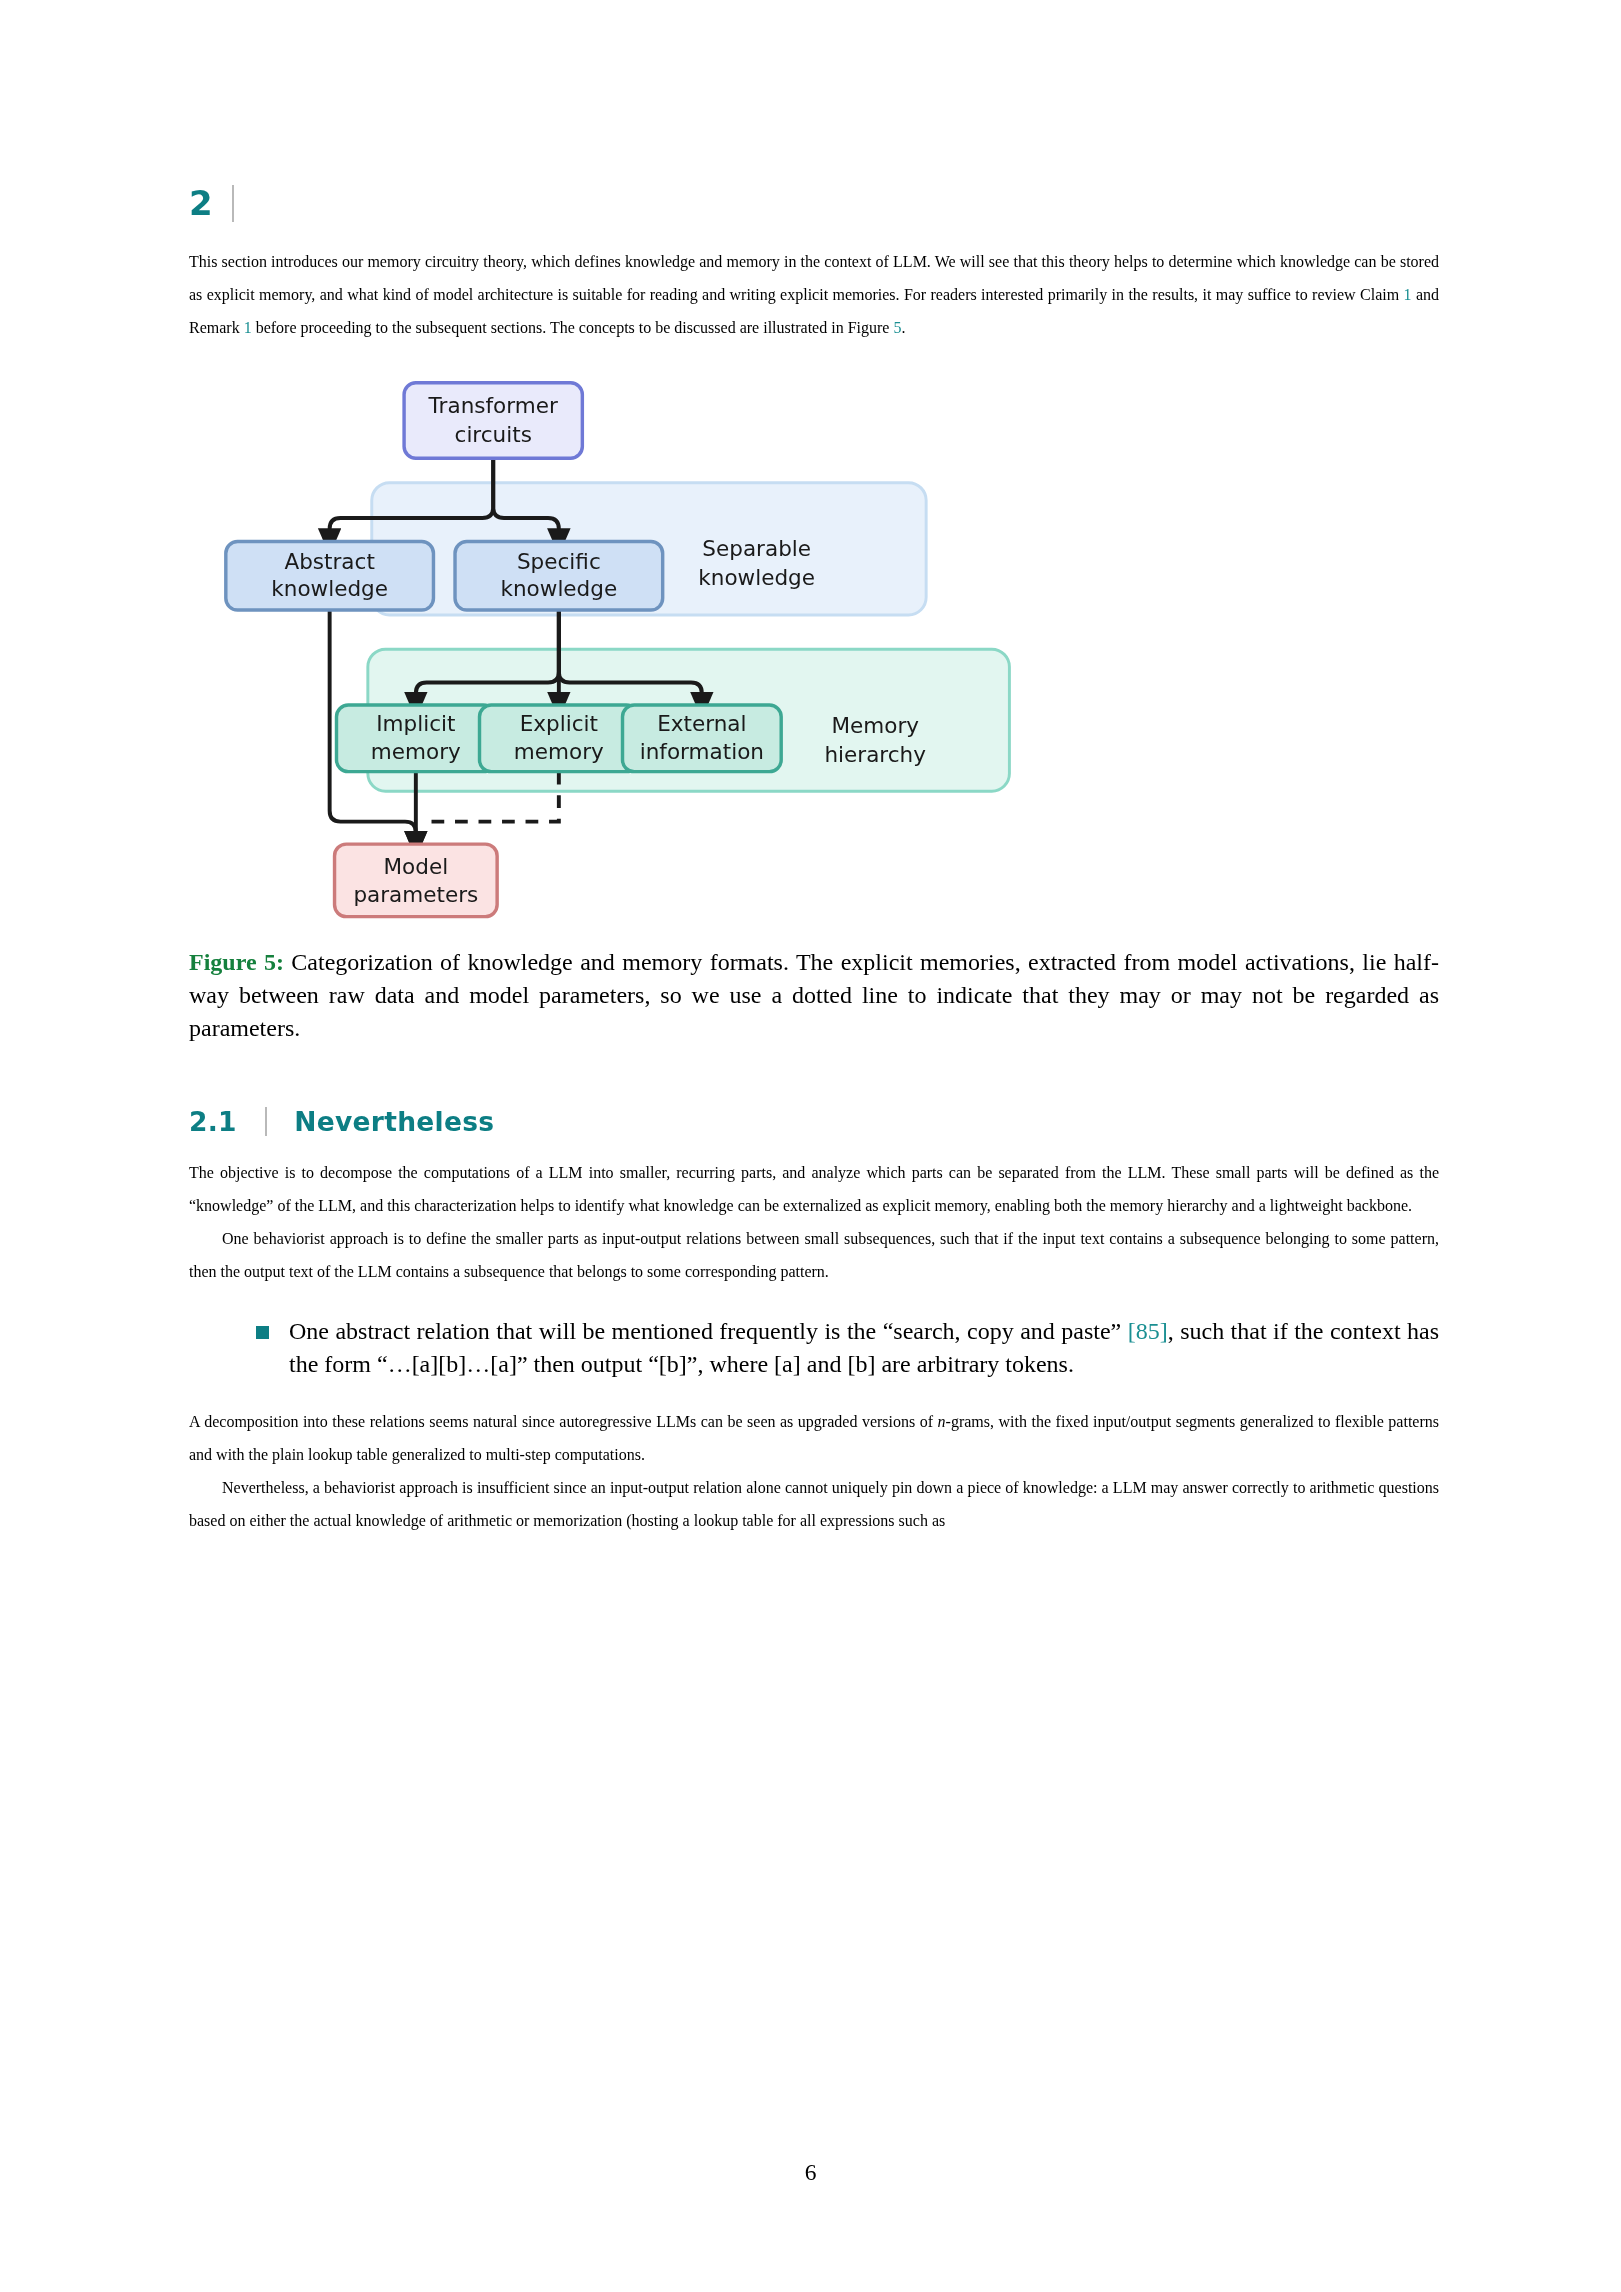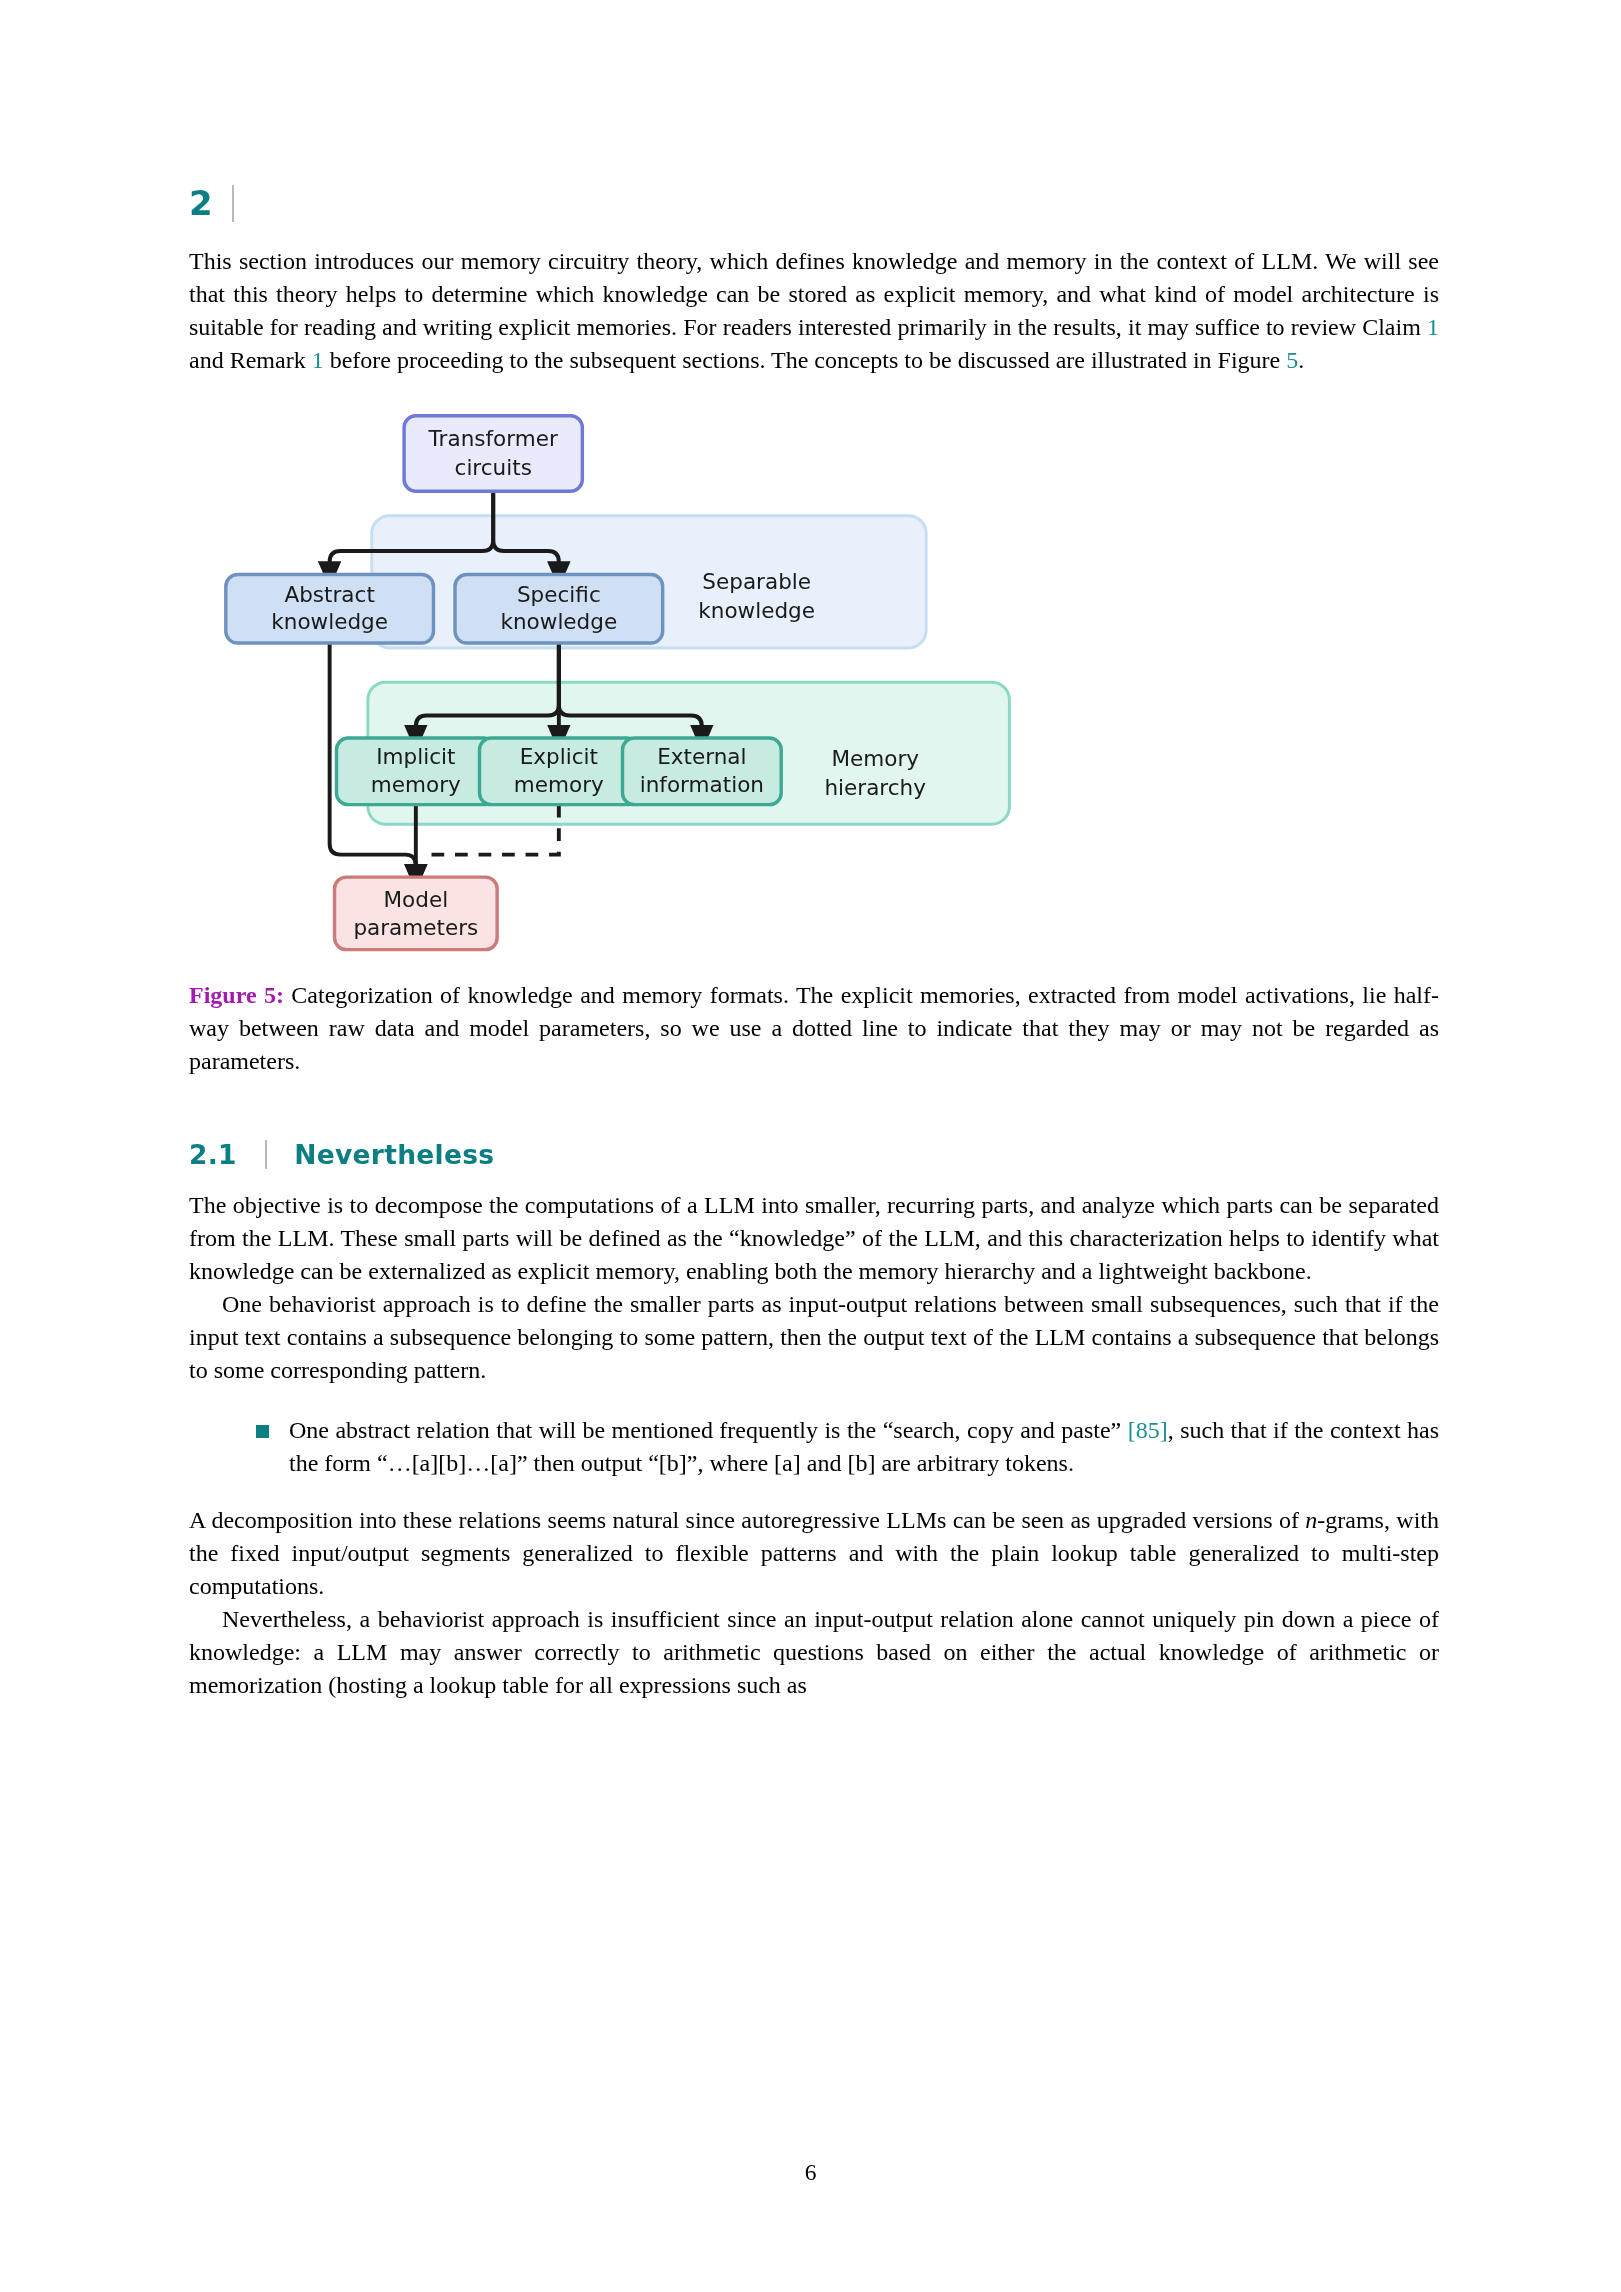--- a/index.html
+++ b/index.html
@@ -40,21 +40,21 @@
     width: 2px;
     background: #b9b9b9;
     margin: 0 18.6px;
   }
   .h1 .sec-rule { height: 37px; }
   .h2 .sec-rule { height: 29px; margin: 0 15.7px; }
   .sec-title { display: inline-block; }
 
   
   p.body {
-    font-size: 24px;
+    font-size: 16px;
     line-height: 33px;
     text-align: justify;
     margin: 0;
     hyphens: none;
   }
   p.first { margin-top: 21.6px; }
   p.indent { text-indent: 33px; }
   .tealref { color: #1a8f92; }
   .math-i { font-style: italic; }
 
@@ -70,21 +70,21 @@
     left: 0;
     top: 0;
   }
   .caption {
     font-size: 24px;
     line-height: 33px;
     text-align: justify;
     margin: 0;
   }
   .caption .figlabel {
-    color: #a21caf;
+    color: #15803d;
     font-weight: bold;
   }
 
   
   ul.bullets {
     list-style: none;
     margin: 21.6px 0 0 0;
     padding: 0 0 0 67px;
   }
   ul.bullets li {

